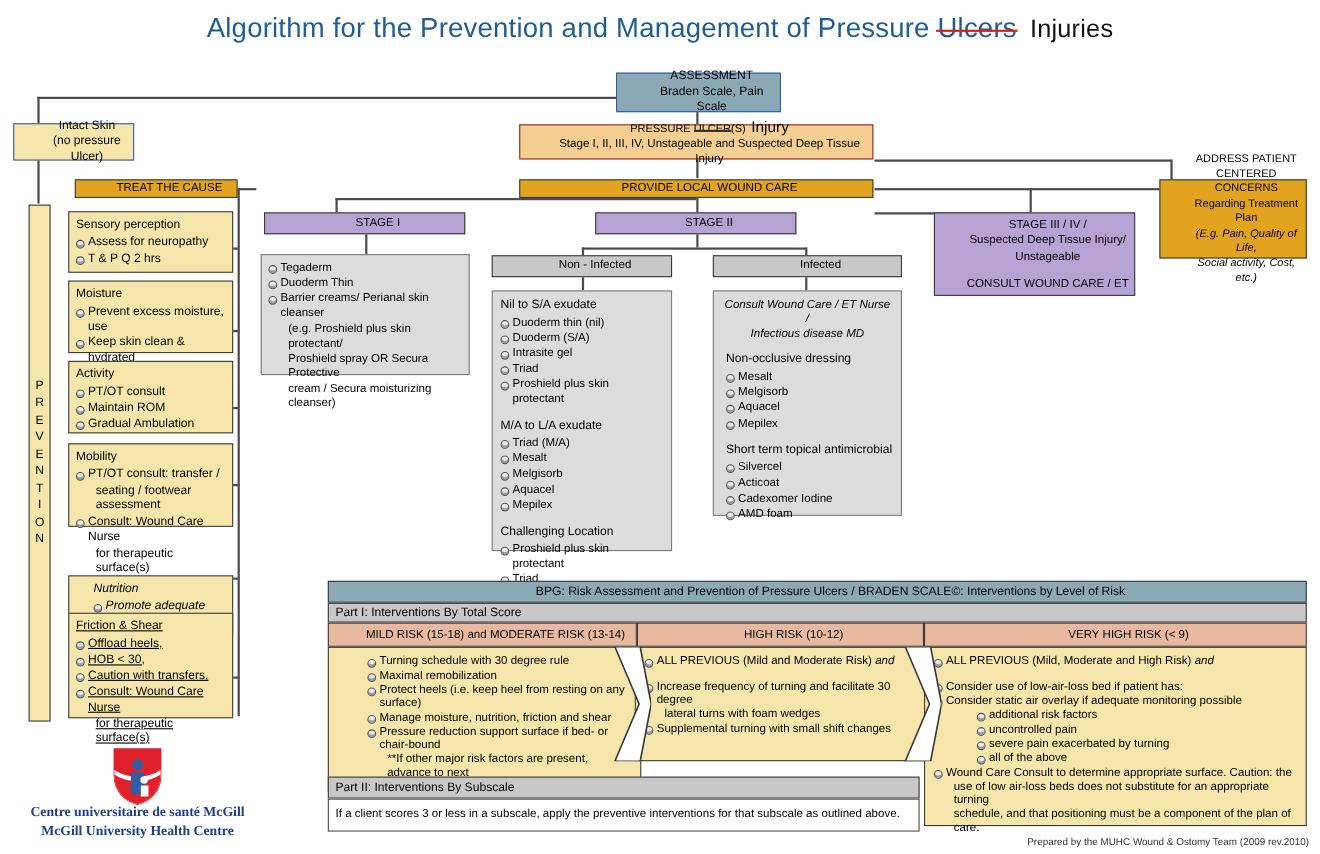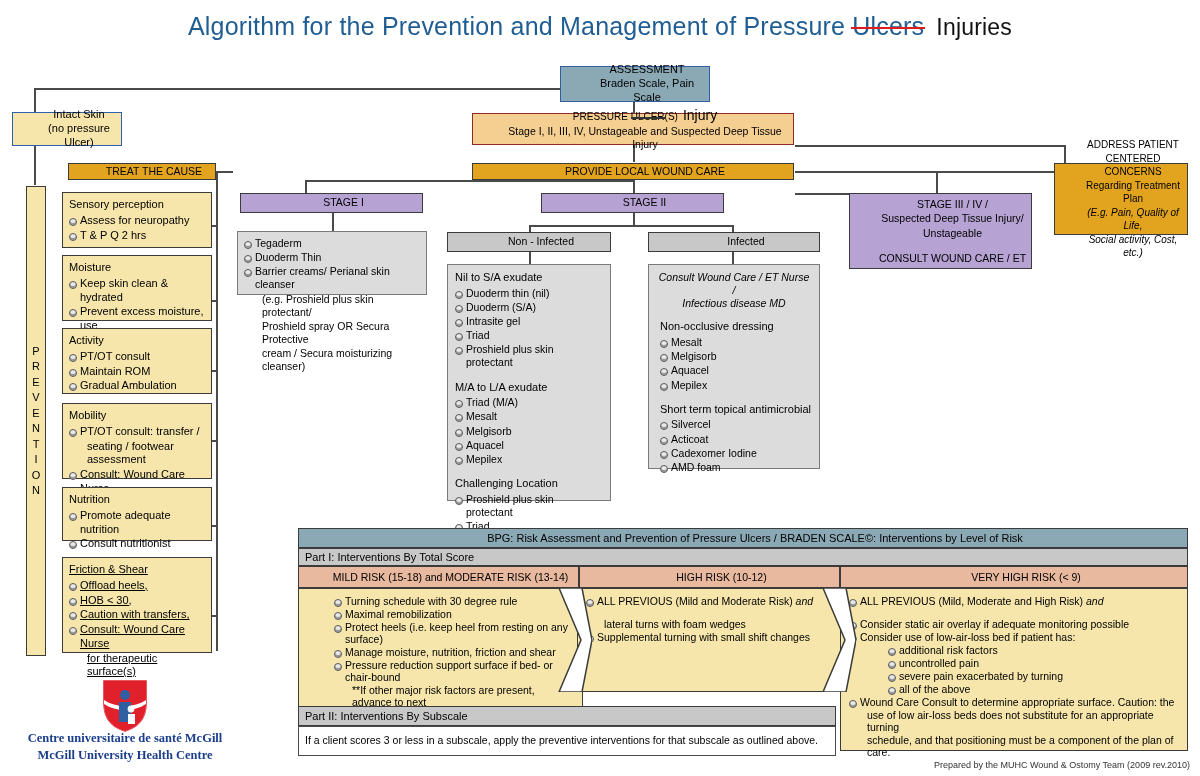--- a/index.html
+++ b/index.html
@@ -152,22 +152,22 @@
   <div class="grp">Sensory perception</div>
   <ul class="b">
     <li>Assess for neuropathy</li>
     <li>T &amp; P Q 2 hrs</li>
   </ul>
 </div>
 
 <div class="abs box yellow" style="left:62px;top:255px;width:150px;height:66px;padding:5px 6px;">
   <div class="grp">Moisture</div>
   <ul class="b">
+    <li>Prevent excess moisture, use</li>
     <li>Keep skin clean &amp; hydrated</li>
-    <li>Prevent excess moisture, use</li>
     <li class="cont">barrier creams (see Stage I)</li>
   </ul>
 </div>
 
 <div class="abs box yellow" style="left:62px;top:328px;width:150px;height:66px;padding:5px 6px;">
   <div class="grp">Activity</div>
   <ul class="b">
     <li>PT/OT consult</li>
     <li>Maintain ROM</li>
     <li>Gradual Ambulation</li>
@@ -177,42 +177,42 @@
 <div class="abs box yellow" style="left:62px;top:403px;width:150px;height:76px;padding:5px 6px;">
   <div class="grp">Mobility</div>
   <ul class="b">
     <li>PT/OT consult:  transfer /</li>
     <li class="cont">seating / footwear assessment</li>
     <li>Consult: Wound Care Nurse</li>
     <li class="cont">for therapeutic surface(s)</li>
   </ul>
 </div>
 
-<div class="abs box yellow" style="left:62px;top:487px;width:150px;height:54px;padding:5px 6px;">
+<div class="abs box yellow" style="left:62px;top:523px;width:150px;height:54px;padding:5px 22px;font-style:italic;">
   <div class="grp">Nutrition</div>
   <ul class="b">
     <li>Promote adequate nutrition</li>
     <li>Consult nutritionist</li>
   </ul>
 </div>
 
 <div class="abs box yellow" style="left:62px;top:557px;width:150px;height:96px;padding:5px 6px;text-decoration:underline;">
   <div class="grp">Friction &amp; Shear</div>
   <ul class="b">
     <li>Offload heels,</li>
     <li>HOB &lt; 30,</li>
     <li>Caution with transfers,</li>
     <li>Consult:  Wound Care Nurse</li>
     <li class="cont">for therapeutic surface(s)</li>
   </ul>
 </div>
 
 <div class="abs box purple ctr" style="left:240px;top:193px;width:183px;height:20px;font-size:10.5px;">STAGE I</div>
 
-<div class="abs box grayLight" style="left:237px;top:231px;width:190px;height:64px;padding:5px 6px;font-size:10.5px;">
+<div class="abs box grayLight" style="left:237px;top:231px;width:190px;height:110px;padding:5px 6px;font-size:10.5px;">
   <ul class="b">
     <li>Tegaderm</li>
     <li>Duoderm Thin</li>
     <li>Barrier creams/ Perianal skin cleanser</li>
     <li class="cont">(e.g. Proshield plus skin protectant/</li>
     <li class="cont">Proshield spray OR Secura Protective</li>
     <li class="cont">cream / Secura moisturizing cleanser)</li>
   </ul>
 </div>
 
@@ -293,31 +293,32 @@
     <li>Pressure reduction support surface if bed- or chair-bound</li>
     <li class="cont">**If other major risk factors are present, advance to next</li>
     <li class="cont">level of risk</li>
   </ul>
 </div>
 
 <div class="abs riskBody" style="left:577px;top:588px;width:266px;height:104px;">
   <ul class="b">
     <li><span>ALL PREVIOUS (Mild and Moderate Risk) </span><span class="ital">and</span></li>
     <li style="list-style:none;height:9px;" class="cont"></li>
+    <li>Increase frequency of turning and facilitate 30 degree</li>
     <li class="cont">lateral turns with foam wedges</li>
     <li>Supplemental turning with small shift changes</li>
   </ul>
 </div>
 
 <div class="abs riskBody" style="left:840px;top:588px;width:348px;height:163px;">
   <ul class="b">
     <li><span>ALL PREVIOUS (Mild, Moderate and High Risk) </span><span class="ital">and</span></li>
     <li style="list-style:none;height:9px;" class="cont"></li>
+    <li>Consider use of low-air-loss bed if patient has:</li>
     <li>Consider static air overlay if adequate monitoring possible</li>
-    <li>Consider use of low-air-loss bed if patient has:</li>
     <li class="sub">additional risk factors</li>
     <li class="sub">uncontrolled pain</li>
     <li class="sub">severe pain exacerbated by turning</li>
     <li class="sub">all of the above</li>
     <li>Wound Care Consult to determine appropriate surface. Caution:  the</li>
     <li class="cont">use of low air-loss beds does not substitute for an appropriate turning</li>
     <li class="cont">schedule, and that positioning must be a component of the plan of care.</li>
   </ul>
 </div>
 

